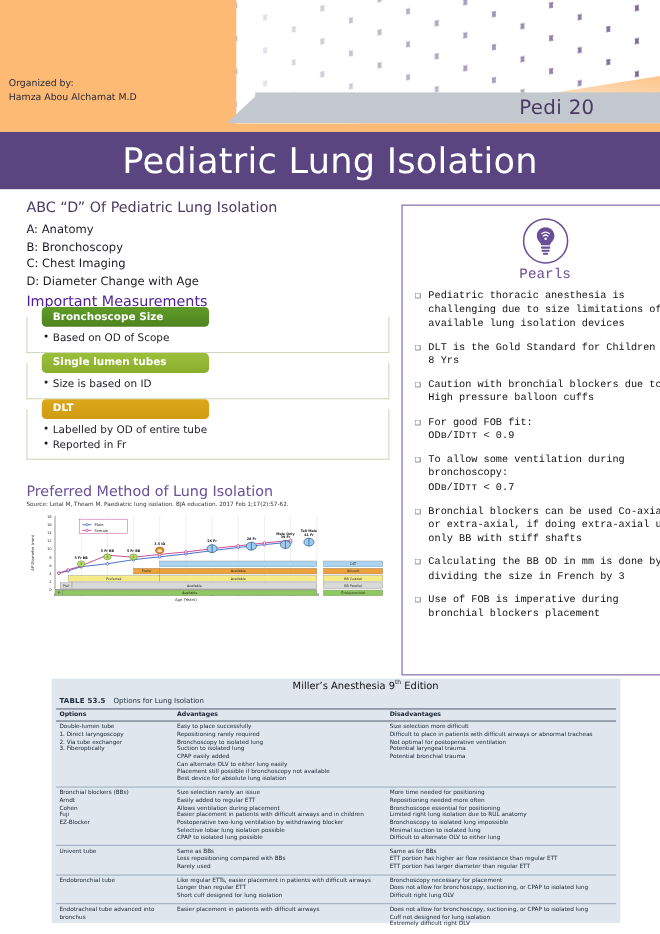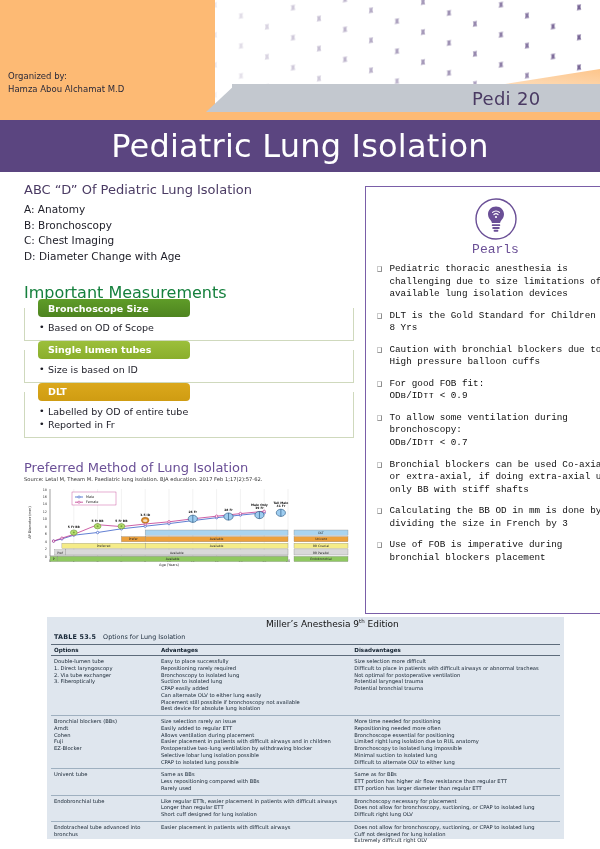--- a/index.html
+++ b/index.html
@@ -39,21 +39,21 @@
     background:#5b4580; display:flex; align-items:center; justify-content:center;
   }
   .titlebar h1 {
     color:#fff; font-size:32px; font-weight:400; letter-spacing:.2px;
   }
 
   
   .leftcol { position:absolute; left:24px; top:182px; width:330px; }
   .h-abc { font-size:13px; color:#4a3a63; margin-bottom:5px; }
   .abclist { font-size:10.5px; color:#1c1c26; line-height:1.48; }
-  .h-meas { font-size:16px; color:#15803d; margin-top:19px; margin-bottom:6px; }
+  .h-meas { font-size:13px; color:#4c1d95; margin-top:3px; margin-bottom:6px; }
 
   
   .boxgroup { margin-top:2px; }
   .bx { position:relative; margin-bottom:9px; }
   .bx-body {
     border:1px solid #cfd9bd; border-top:none; background:#fff;
     padding:13px 8px 5px 14px; min-height:28px;
   }
   .bx-body ul { list-style:none; }
   .bx-body li { font-size:9.5px; color:#1c1c26; line-height:1.45; padding-left:9px; position:relative;}

